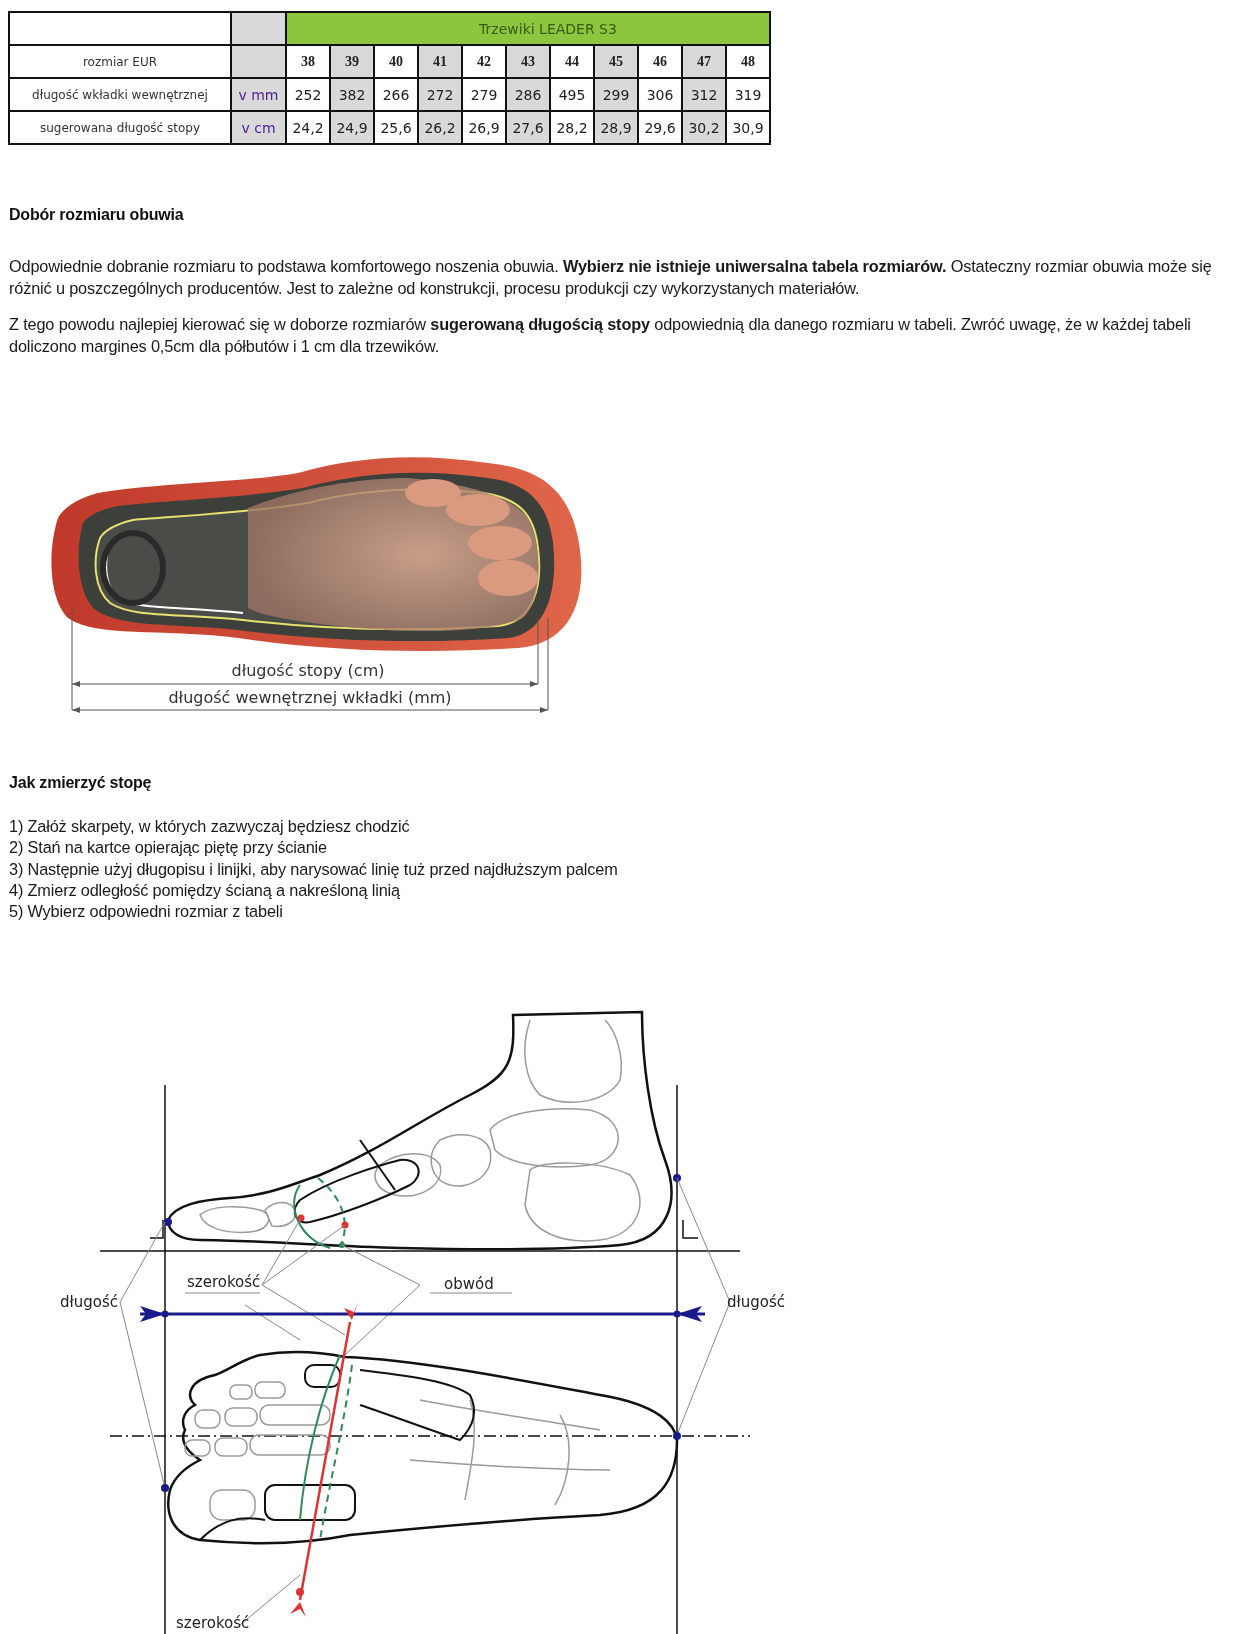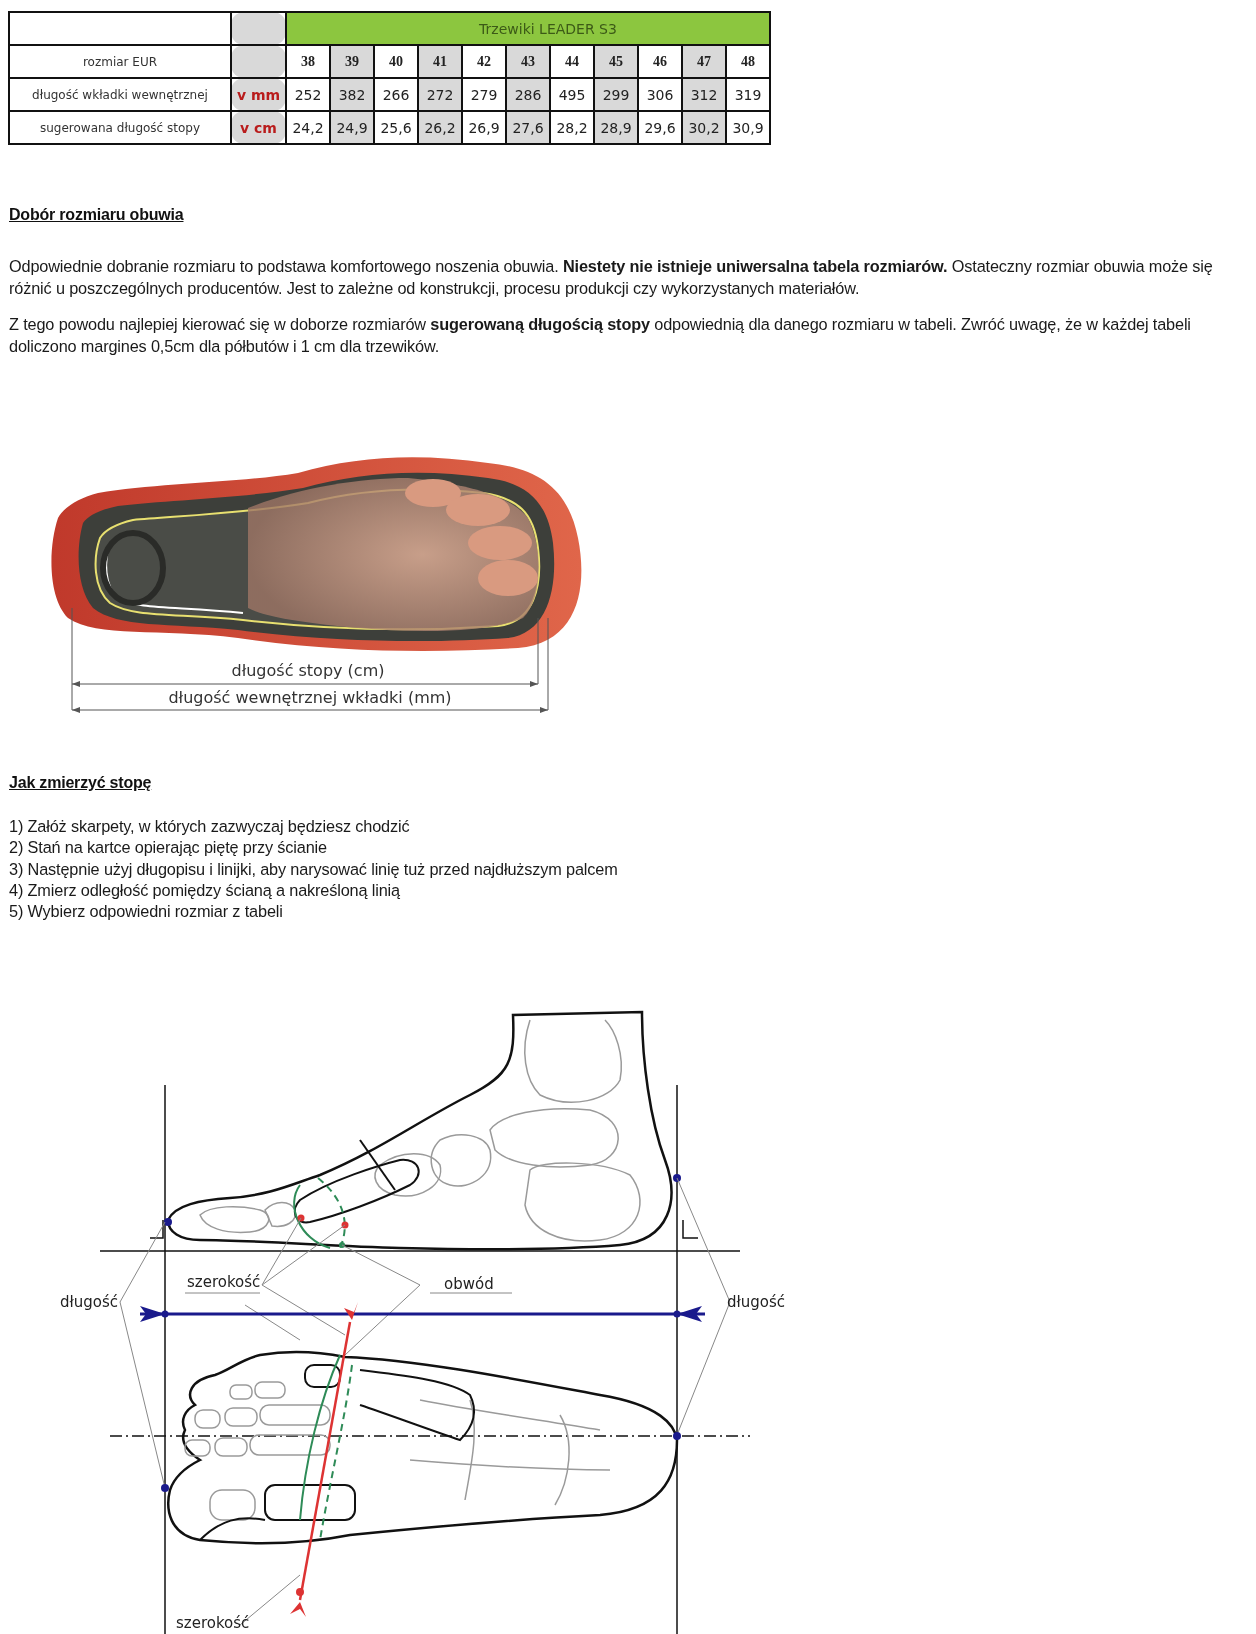--- a/index.html
+++ b/index.html
@@ -2,28 +2,28 @@
 <html><head>
 <meta charset="utf-8">
 <style>
   html, body { margin: 0; padding: 0; background: #ffffff; }
   body { width: 1256px; height: 1634px; position: relative; overflow: hidden; font-family: "Liberation Sans", sans-serif; color: #1a1a1a; }
 
   
   .size-table { position: absolute; left: 8px; top: 11px; border-collapse: collapse; font-family: "DejaVu Sans", sans-serif; font-size: 14px; }
   .size-table td { border: 2px solid #111; text-align: center; height: 31px; padding: 0; color: #222; }
   .size-table td.label { width: 220px; font-size: 12px; color: #333; }
-  .size-table td.unit { width: 53px; background: #d9d9d9; font-weight: bold; color: #b91c1c; border-radius: 13px; }
+  .size-table td.unit { width: 53px; background: #d9d9d9; font-weight: normal; color: #4c1d95; }
   .size-table td.val { width: 42px; }
   .size-table td.val.alt { background: #d9d9d9; text-align: center; }
   .size-table td.title { background: #8cc63f; color: #3c5a17; font-size: 14px; height: 29px; padding-left: 40px; }
   .size-table tr.sizes td.val { font-weight: bold; font-family: Liberation Serif, serif; }
 
   
-  .h2 { position: absolute; left: 9px; font-family: "Liberation Sans", sans-serif; font-weight: bold; font-size: 16px; text-decoration: underline; color: #111; letter-spacing: -0.2px; }
+  .h2 { position: absolute; left: 9px; font-family: "Liberation Sans", sans-serif; font-weight: bold; font-size: 16px; color: #111; letter-spacing: -0.2px; }
   .para { position: absolute; left: 9px; width: 1240px; font-size: 16.3px; line-height: 21.5px; color: #1a1a1a; letter-spacing: -0.15px; }
   .para b { font-weight: bold; }
   .steps { position: absolute; left: 9px; top: 816px; font-size: 16.3px; line-height: 21.3px; margin: 0; padding: 0; list-style: none; letter-spacing: -0.15px; }
 
   
   .fig { position: absolute; }
   .fig svg { display: block; }
   .fig-label { font-family: "DejaVu Sans", sans-serif; }
 </style>
 </head>
@@ -80,21 +80,21 @@
     <td class="val">29,6</td>
     <td class="val alt">30,2</td>
     <td class="val">30,9</td>
   </tr>
 </tbody>
   </table>
 
 <div class="h2" style="top:206px;">Dobór rozmiaru obuwia</div>
 
 <div class="para" style="top:256px;">
-  <span>Odpowiednie dobranie rozmiaru to podstawa komfortowego noszenia obuwia. </span><b>Niestety nie istnieje uniwersalna tabela rozmiarów.</b><span> Ostateczny rozmiar obuwia może się różnić u poszczególnych producentów. Jest to zależne od konstrukcji, procesu produkcji czy wykorzystanych materiałów.</span>
+  <span>Odpowiednie dobranie rozmiaru to podstawa komfortowego noszenia obuwia. </span><b>Wybierz nie istnieje uniwersalna tabela rozmiarów.</b><span> Ostateczny rozmiar obuwia może się różnić u poszczególnych producentów. Jest to zależne od konstrukcji, procesu produkcji czy wykorzystanych materiałów.</span>
 </div>
 
 <div class="para" style="top:314px;">
   <span>Z tego powodu najlepiej kierować się w doborze rozmiarów </span><b>sugerowaną długością stopy</b><span> odpowiednią dla danego rozmiaru w tabeli. Zwróć uwagę, że w każdej tabeli doliczono margines 0,5cm dla półbutów i 1 cm dla trzewików.</span>
 </div>
 
 <div class="fig" style="left:38px; top:448px;text-align:center;">
   <svg width="560" height="270" viewBox="0 0 560 270">
     <defs>
       <linearGradient id="soleRed" x1="0" x2="1">

